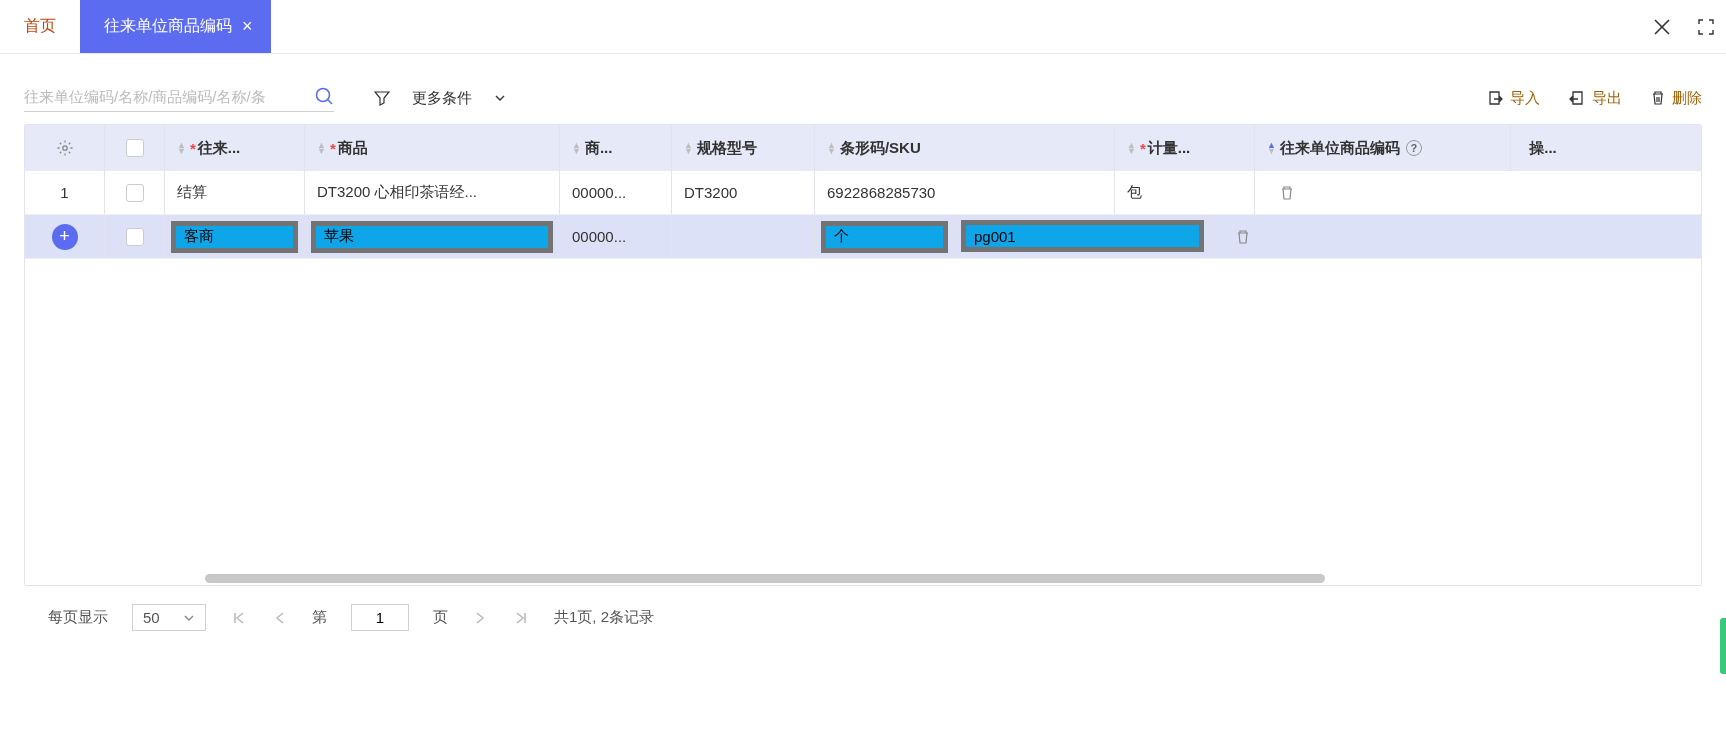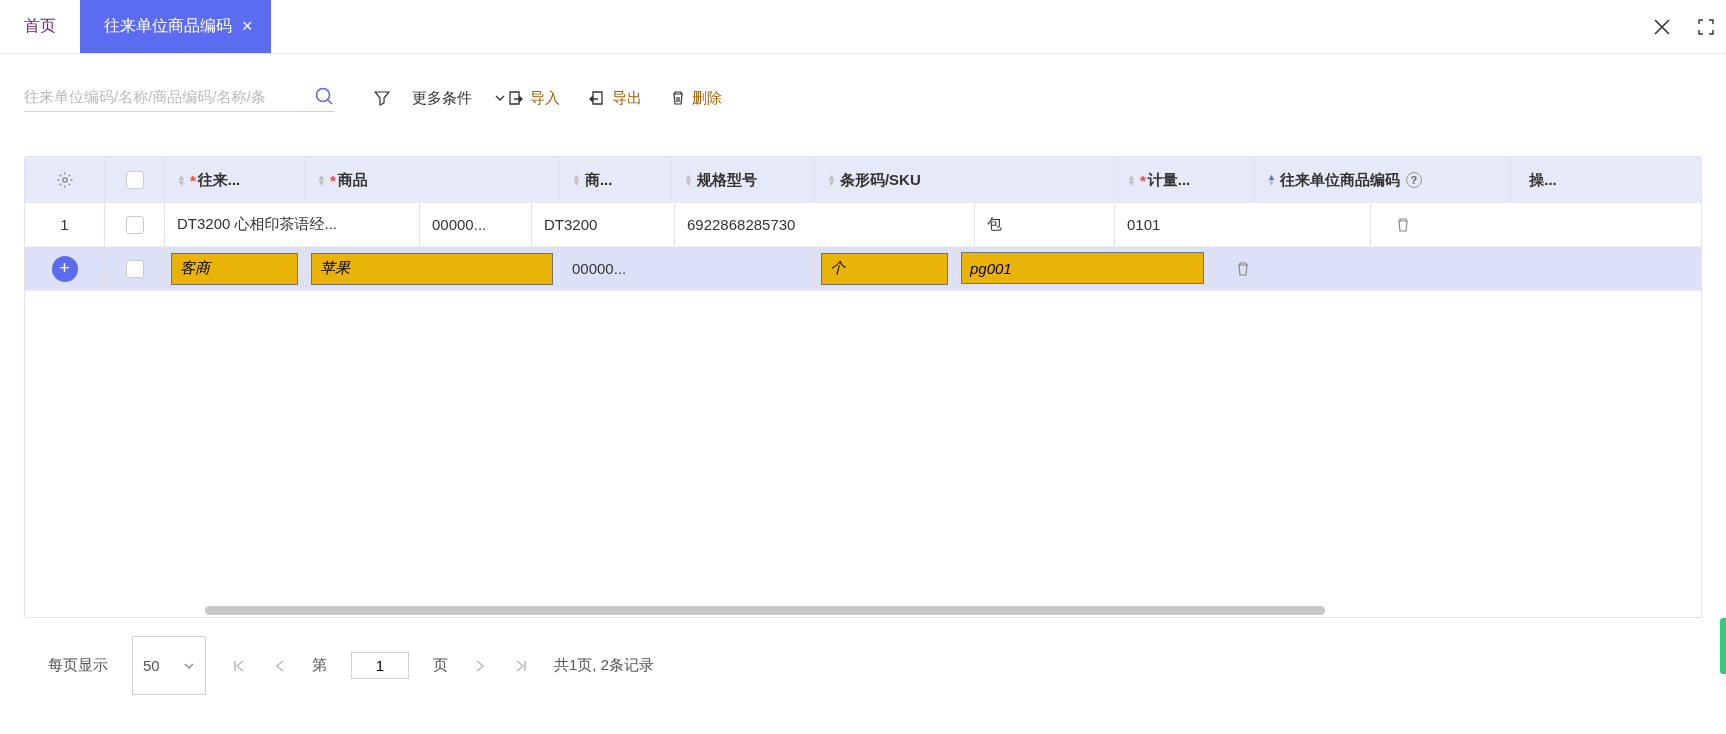--- a/index.html
+++ b/index.html
@@ -22,21 +22,21 @@
     position: relative;
   }
   .tab {
     display: flex;
     align-items: center;
     padding: 0 24px;
     font-size: 16px;
     cursor: pointer;
     white-space: nowrap;
   }
-  .tab.home { color: #701a75; font-family: Liberation Serif, serif; }
+  .tab.home { color: #c2410c; font-family: Liberation Serif, serif; }
   .tab.active {
     background: #5b6cf0;
     color: #fff;
     padding: 0 18px 0 24px;
   }
   .tab.active .close-x { margin-left: 10px; font-size: 18px; }
   .tab-bar-right {
     position: absolute;
     right: 8px;
     top: 0;
@@ -53,21 +53,22 @@
     cursor: pointer;
     color: #333;
   }
   
   .content-wrap {
     padding: 30px 24px 0 24px;
   }
   .toolbar {
     display: flex;
     align-items: center;
-    margin-bottom: 44px;
+    justify-content: space-between;
+    margin-bottom: 12px;
   }
   .toolbar-left {
     display: flex;
     align-items: center;
     gap: 40px;
   }
   .search-box {
     position: relative;
     width: 310px;
     border-bottom: 1px solid #d0d0d0;
@@ -172,26 +173,25 @@
     justify-content: center;
     margin-left: 6px;
     color: #666;
   }
   .tbody { flex: 1; overflow: auto; position: relative; }
   .trow { height: 44px; border-bottom: 1px solid #f0f0f0; }
   .trow.editing { background: #dde1f7; }
   .trow input.cell-input {
     width: 100%;
     height: 32px;
-    border: 1px solid #737373;
-    background: #eab308;
+    border: 5px solid #737373;
+    background: #0ea5e9;
     padding: 0 8px;
     font-size: 15px;
     outline: none;
-    font-style: italic;
   }
   .add-btn {
     width: 26px; height: 26px;
     border-radius: 50%;
     background: #5b6cf0;
     color: #fff;
     display: inline-flex;
     align-items: center;
     justify-content: center;
     font-size: 18px;
@@ -226,21 +226,21 @@
     gap: 24px;
     padding: 18px 24px;
     font-size: 15px;
     color: #555;
   }
   .page-size-sel {
     display: inline-flex;
     align-items: center;
     gap: 8px;
     border: 1px solid #d0d0d0;
-    padding: 20px 10px;
+    padding: 4px 10px;
     cursor: pointer;
     min-width: 74px;
     justify-content: space-between;
   }
   .pg-btn {
     color: #bbb;
     cursor: pointer;
     padding: 0 2px;
   }
   .page-input {
@@ -413,26 +413,26 @@
       </div>
     </div>
 
     <div class="tbody">
 
       <div class="trow">
         <div class="td col-idx">1</div>
         <div class="td col-chk">
             <span class="chk"></span>
           </div>
+        <div class="td col-unit">结算</div>
         <div class="td col-prod">DT3200 心相印茶语经...</div>
         <div class="td col-pcode">00000...</div>
         <div class="td col-spec">DT3200</div>
         <div class="td col-barcode">6922868285730</div>
         <div class="td col-uom">包</div>
-        <div class="td col-upc">0101</div>
         <div class="td col-op">
           <span class="trash">
             <svg width="16" height="16" viewBox="0 0 16 16">
                 <path d="M3 4h10M5 4V2h6v2M4 4l1 10h6l1-10" stroke="#888" stroke-width="1.2" fill="none"></path>
               </svg>
           </span>
         </div>
       </div>
 
       <div class="trow editing">

